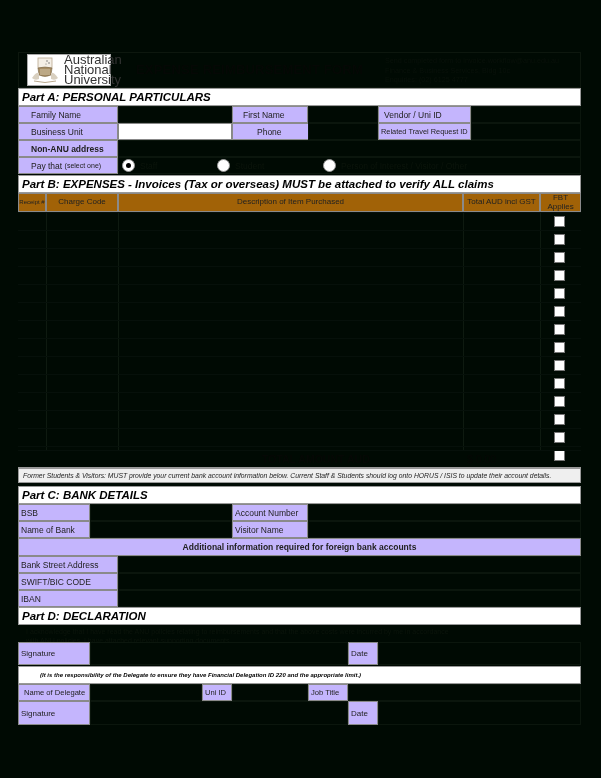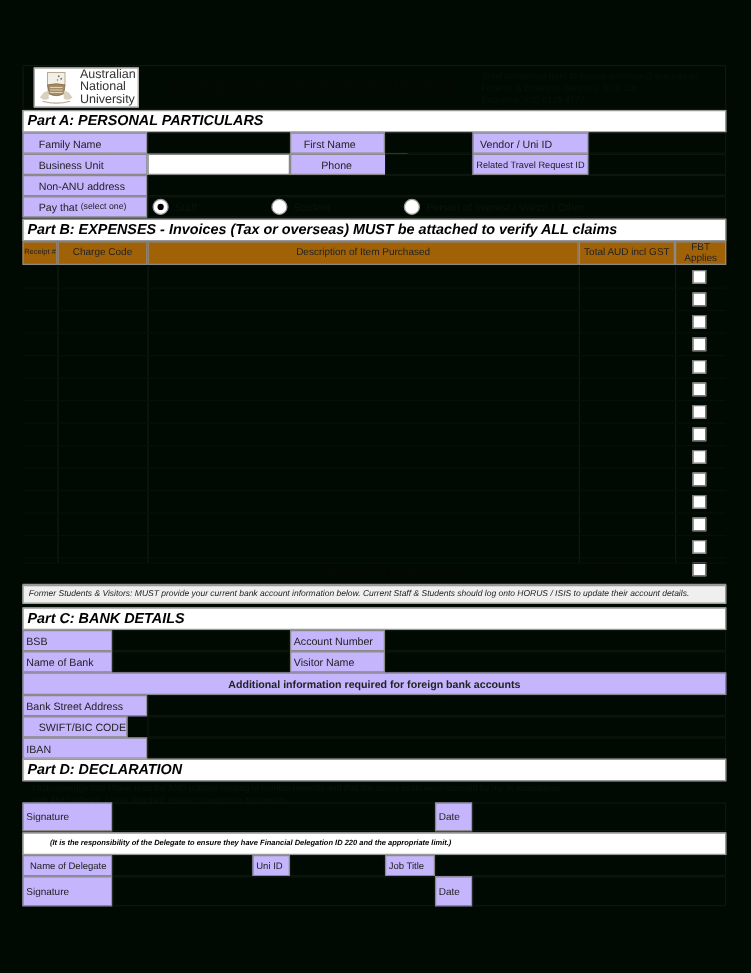--- a/index.html
+++ b/index.html
@@ -45,21 +45,21 @@
       <circle cx="17" cy="5" r="0.8" fill="#777"></circle>
         <circle cx="19" cy="7" r="0.8" fill="#777"></circle>
         <circle cx="16" cy="8" r="0.6" fill="#777"></circle>
       <path d="M8 12 Q15 10 22 12 L21 19 Q15 22 9 19 Z" fill="#a58c63" stroke="#7a6747" stroke-width="0.6"></path>
       <path d="M10 14 H20 M10 16 H20 M10 18 H20" stroke="#e7dcc7" stroke-width="0.7"></path>
       <path d="M2 22 Q6 16 9 17 L9 23 Q5 25 2 22 Z" fill="#d8cfbf"></path>
       <path d="M28 22 Q24 16 21 17 L21 23 Q25 25 28 22 Z" fill="#d8cfbf"></path>
       <path d="M4 25 Q15 28 26 25" stroke="#b9a98e" stroke-width="1" fill="none"></path>
     </svg>
   </span>
-  <div style="font-size:10px;line-height:10px;color:#333;margin-left:4px;">
+  <div style="font-size:13px;line-height:10px;color:#333;margin-left:4px;">
     <div>Australian</div>
     <div>National</div>
     <div>University</div>
   </div>
 </div>
 <div class="abs dark-text" style="left:136px;top:62px;font-size:13px;font-weight:bold;letter-spacing:0.2px;">EXPENSE REIMBURSEMENT FORM</div>
 <div class="abs" style="left:385px;top:56px;font-size:7.2px;line-height:9.5px;color:#08110a;">
   <div>Send completed form to invoice.workflow@anu.edu.au</div>
   <div>Finance &amp; Business Services, Bldg 10c</div>
   <div>Enquiries: (02) 6125 4777</div>
@@ -74,21 +74,21 @@
 <div class="abs lbl" style="left:378px;top:106px;width:93px;height:17px;padding-left:5px;">Vendor  /  Uni ID</div>
 <div class="abs field" style="left:471px;top:106px;width:110px;height:17px;"></div>
 
 <div class="abs lbl" style="left:18px;top:123px;width:100px;height:17px;padding-left:12px;">Business Unit</div>
 <div class="abs field white" style="left:118px;top:123px;width:114px;height:17px;"></div>
 <div class="abs lbl" style="left:232px;top:123px;width:94px;height:17px;padding-left:24px;">Phone</div>
 <div class="abs field" style="left:308px;top:123px;width:70px;height:17px;"></div>
 <div class="abs lbl" style="left:378px;top:123px;width:93px;height:17px;font-size:7.4px;padding-left:2px;">Related Travel Request ID</div>
 <div class="abs field" style="left:471px;top:123px;width:110px;height:17px;"></div>
 
-<div class="abs lbl" style="left:18px;top:140px;width:100px;height:17px;padding-left:12px;">Non-ANU address</div>
+<div class="abs lbl" style="left:18px;top:140px;width:100px;height:17px;padding-left:12px;font-weight:bold;">Non-ANU address</div>
 <div class="abs field" style="left:118px;top:140px;width:463px;height:17px;"></div>
 
 <div class="abs lbl" style="left:18px;top:157px;width:100px;height:17px;padding-left:12px;">
   <span>Pay that</span>&nbsp;<span style="font-size:7px;">(select one)</span>
 </div>
 <div class="abs field" style="left:118px;top:157px;width:463px;height:17px;"></div>
 <div class="abs" style="left:122px;top:159px;display:flex;align-items:center;gap:5px;">
   <span class="radio">
       <span class="dot"></span>
     </span>
@@ -179,21 +179,21 @@
 
 <div class="abs lbl" style="left:18px;top:521px;width:72px;height:17px;padding-left:2px;">Name of Bank</div>
 <div class="abs field" style="left:90px;top:521px;width:142px;height:17px;"></div>
 <div class="abs lbl" style="left:232px;top:521px;width:76px;height:17px;padding-left:2px;">Visitor Name</div>
 <div class="abs field" style="left:308px;top:521px;width:273px;height:17px;"></div>
 
 <div class="abs lbl c" style="left:18px;top:538px;width:563px;height:18px;font-weight:bold;">Additional information required for foreign bank accounts</div>
 
 <div class="abs lbl" style="left:18px;top:556px;width:100px;height:17px;padding-left:2px;">Bank Street Address</div>
 <div class="abs field" style="left:118px;top:556px;width:463px;height:17px;"></div>
-<div class="abs lbl" style="left:18px;top:573px;width:84px;height:17px;padding-left:12px;">SWIFT/BIC CODE</div>
+<div class="abs lbl" style="left:18px;top:573px;width:100px;height:17px;padding-left:2px;">SWIFT/BIC CODE</div>
 <div class="abs field" style="left:118px;top:573px;width:463px;height:17px;"></div>
 <div class="abs lbl" style="left:18px;top:590px;width:100px;height:17px;padding-left:2px;">IBAN</div>
 <div class="abs field" style="left:118px;top:590px;width:463px;height:17px;"></div>
 
 <div class="abs sec" style="left:18px;top:607px;width:563px;height:18px;">Part D: DECLARATION</div>
 <div class="abs" style="left:26px;top:627px;width:550px;font-size:7px;line-height:9px;color:#0a140b;">
   <div>I acknowledge that I have read the ANU policies relating to reimbursements and that the above costs were incurred by me in accordance</div>
   <div>with ANU policies. I have attached relevant supporting documents.</div>
 </div>
 <div class="abs lbl" style="left:18px;top:642px;width:72px;height:23px;padding-left:2px;font-size:8px;">Signature</div>

